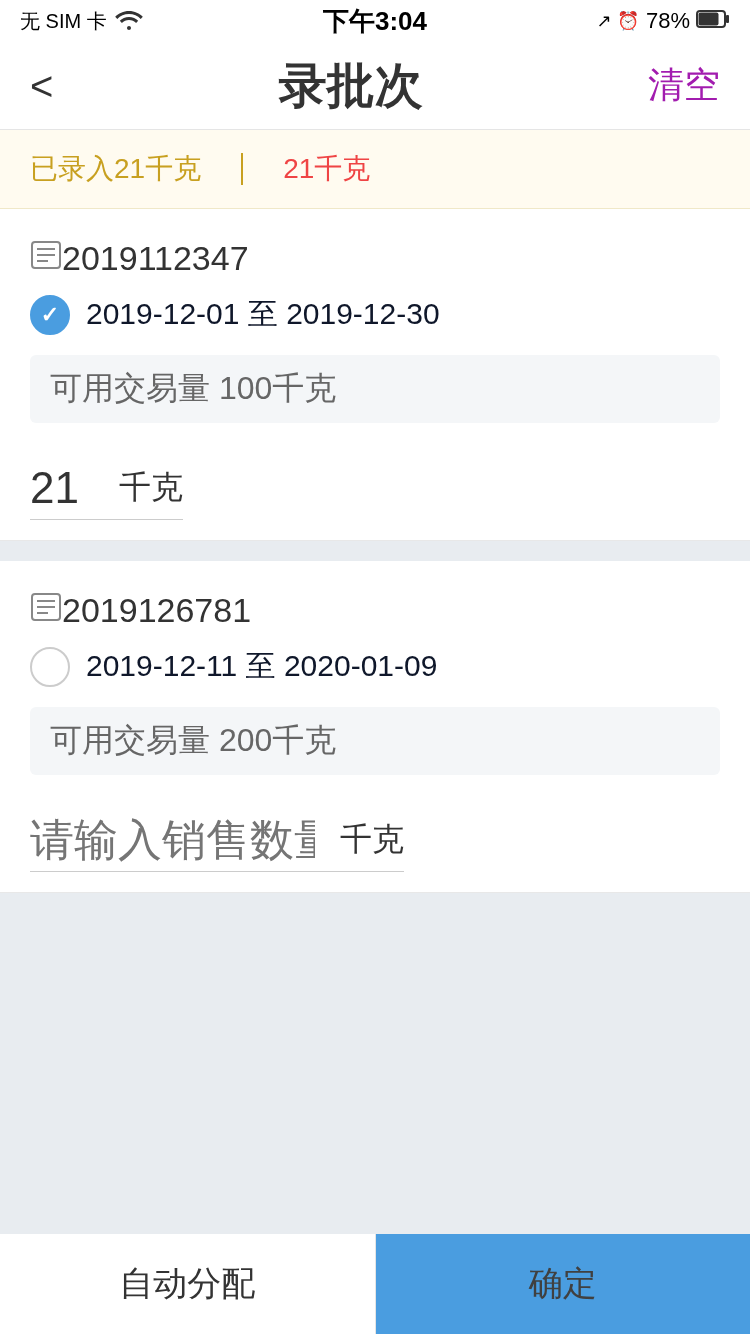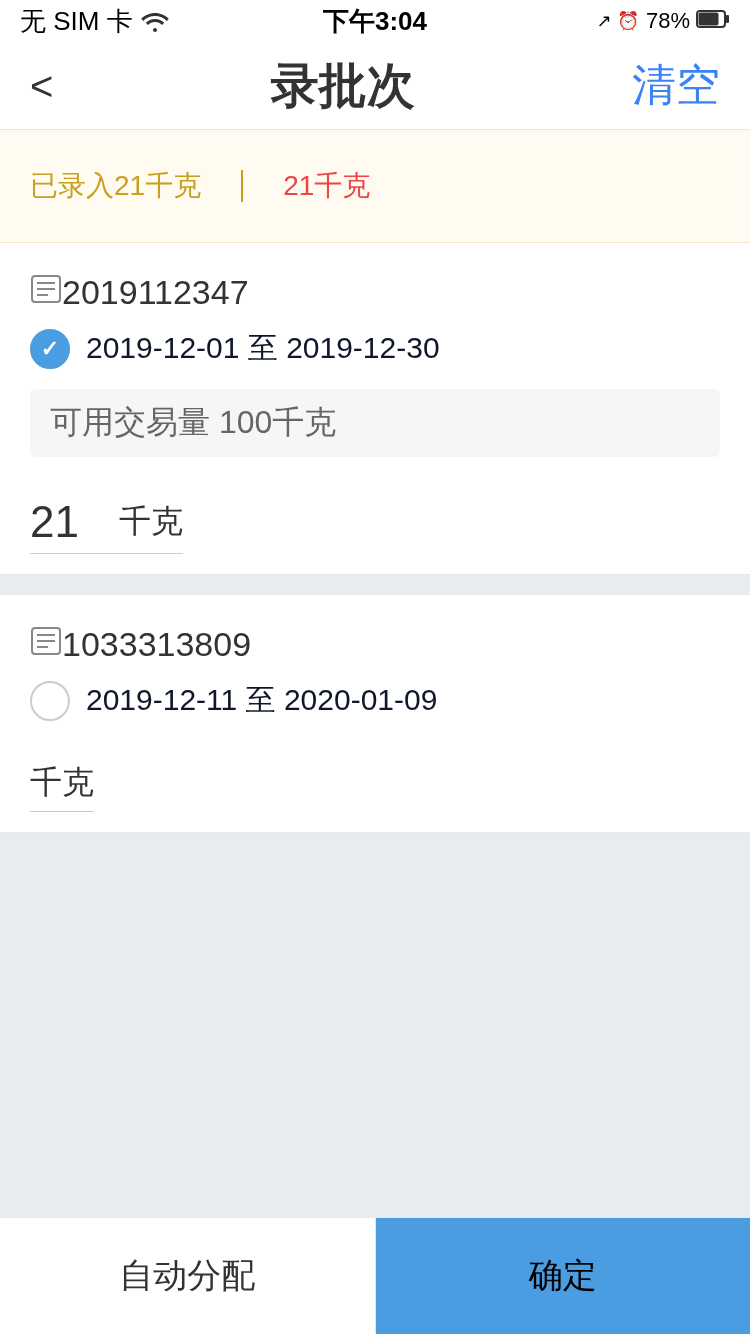--- a/index.html
+++ b/index.html
@@ -19,23 +19,23 @@
       background: #fff;
       display: flex;
       align-items: center;
       justify-content: space-between;
       padding: 0 20px;
       font-size: 24px;
       font-weight: 500;
     }
     .status-bar-left {
       display: flex;
-      align-items: flex-end;
+      align-items: flex-start;
       gap: 8px;
-      font-size: 26px;
+      font-size: 20px;
     }
     .status-bar-center {
       font-size: 26px;
       font-weight: 600;
       position: absolute;
       left: 50%;
       transform: translateX(-50%);
     }
     .status-bar-right {
       display: flex;
@@ -60,30 +60,30 @@
       color: #333;
       cursor: pointer;
       line-height: 1;
     }
     .nav-title {
       font-size: 48px;
       font-weight: 600;
       color: #333;
     }
     .nav-clear {
-      font-size: 44px;
-      color: #3b82f6;
+      font-size: 36px;
+      color: #a21caf;
       cursor: pointer;
     }
 
     
     .info-banner {
       width: 750px;
       background: #fffbf0;
-      padding: 37px 30px;
+      padding: 20px 30px;
       display: flex;
       align-items: center;
       gap: 16px;
       border-bottom: 1px solid #f0e8c8;
     }
     .info-label {
       font-size: 28px;
       color: #c8a020;
       font-weight: 500;
     }
@@ -210,21 +210,21 @@
     
     .bottom-area {
       flex: 1;
       background: #e8ecf0;
       min-height: 440px;
     }
 
     
     .footer {
       width: 750px;
-      height: 116px;
+      height: 100px;
       background: #fff;
       display: flex;
       position: fixed;
       bottom: 0;
       left: 0;
     }
     .footer-auto {
       flex: 1;
       display: flex;
       align-items: center;
@@ -233,21 +233,21 @@
       color: #333;
       border-right: 1px solid #e5e5e5;
       cursor: pointer;
     }
     .footer-confirm {
       flex: 1;
       display: flex;
       align-items: center;
       justify-content: center;
       font-size: 34px;
-      color: #000000;
+      color: #404040;
       background: #4a9de0;
       cursor: pointer;
     }
     .available-row {
       padding: 0 0 20px 0;
     }
   </style>
 </head>
 <body>
 
@@ -328,30 +328,34 @@
   <div class="batch-item">
     <div class="batch-item-header">
       <span class="batch-doc-icon">
         <svg width="32" height="30" viewBox="0 0 32 30" fill="none">
           <rect x="2" y="2" width="28" height="26" rx="3" fill="none" stroke="#888" stroke-width="2"></rect>
           <line x1="7" y1="9" x2="25" y2="9" stroke="#888" stroke-width="2"></line>
           <line x1="7" y1="15" x2="25" y2="15" stroke="#888" stroke-width="2"></line>
           <line x1="7" y1="21" x2="18" y2="21" stroke="#888" stroke-width="2"></line>
         </svg>
       </span>
-      <span class="batch-id">1033313809</span>
+      <span class="batch-id">2019126781</span>
     </div>
     <div class="batch-date-row">
       <div class="radio-circle"></div>
       <span class="batch-date">2019-12-11 至 2020-01-09</span>
     </div>
+    <div class="available-row">
+      <div class="available-tag">可用交易量 200千克</div>
+    </div>
   </div>
 
   <div class="quantity-row">
     <div class="quantity-input-wrapper quantity-underline">
+      <input class="quantity-input" type="number" placeholder="请输入销售数量" style="">
       <span class="quantity-unit">千克</span>
     </div>
   </div>
 </div>
 
 <div class="bottom-area"></div>
 
 <div class="footer">
   <div class="footer-auto">自动分配</div>
   <div class="footer-confirm">确定</div>

